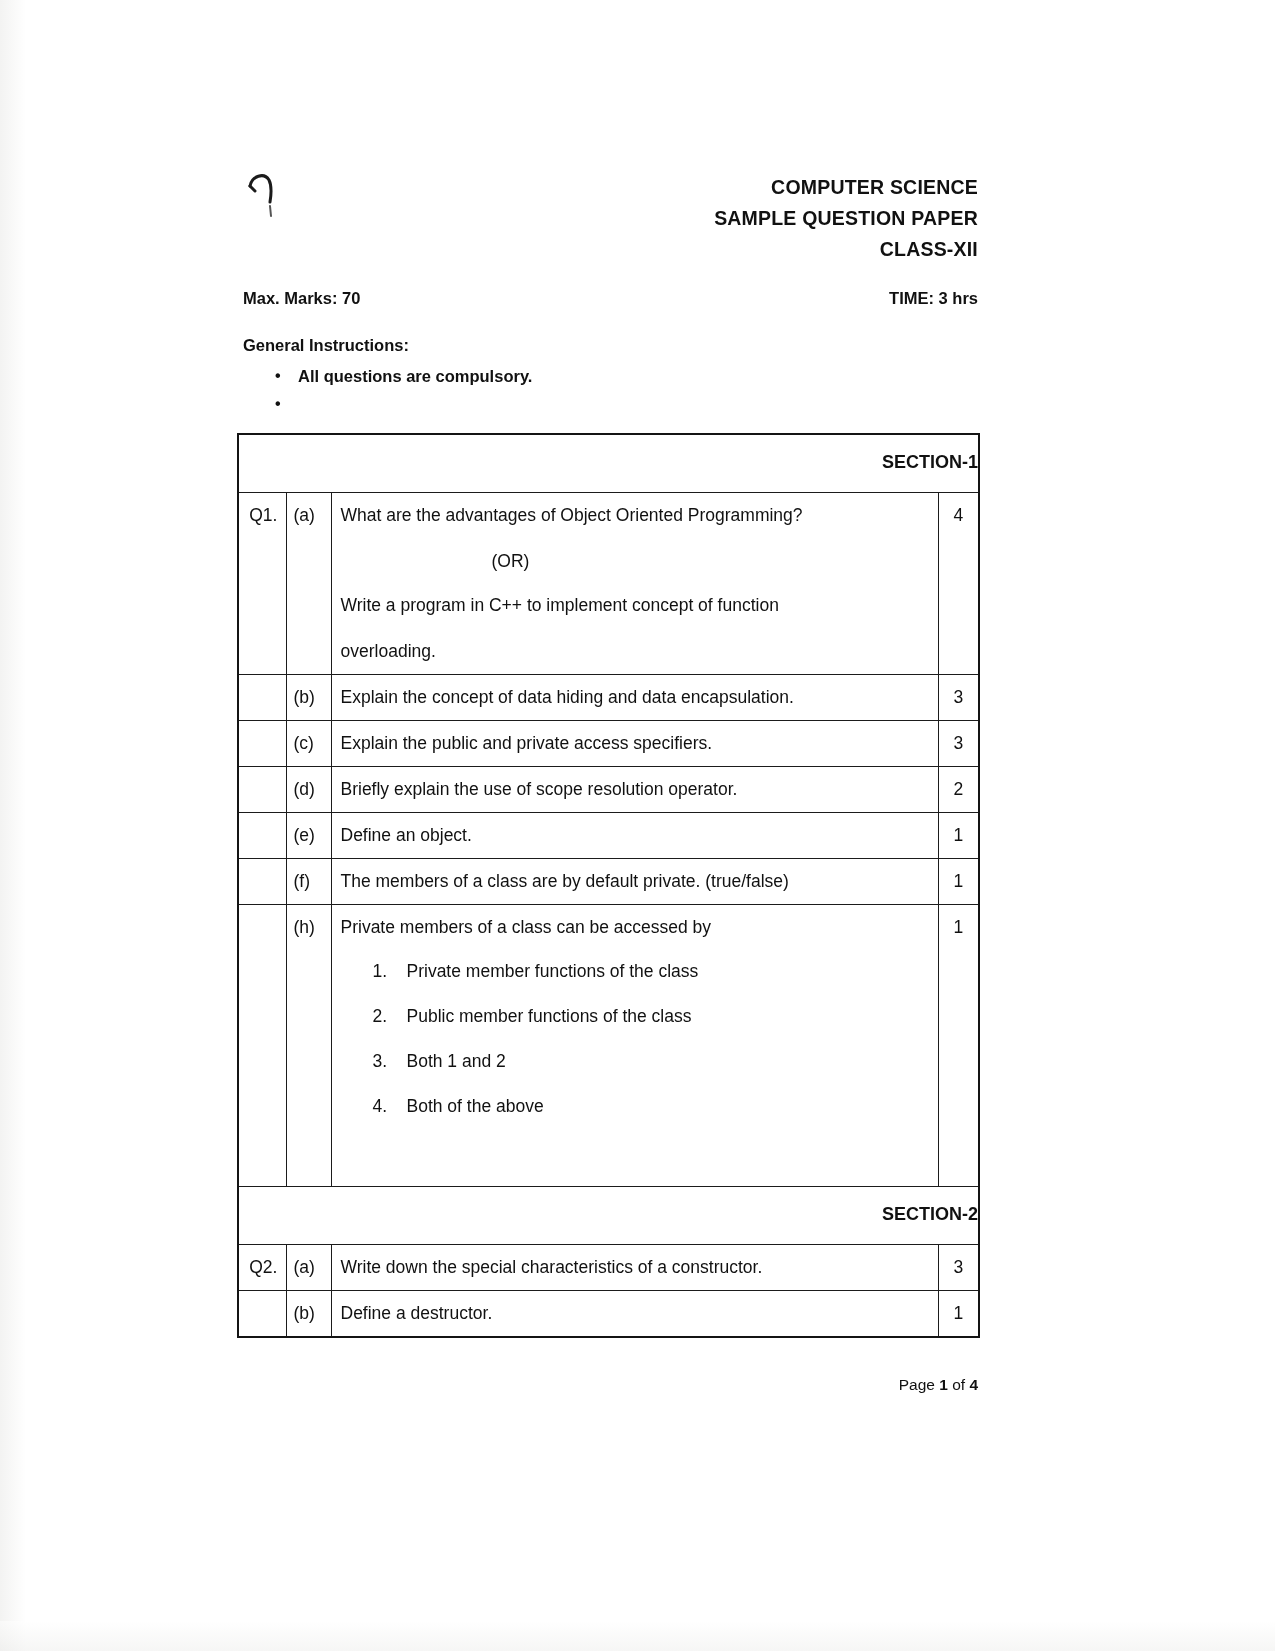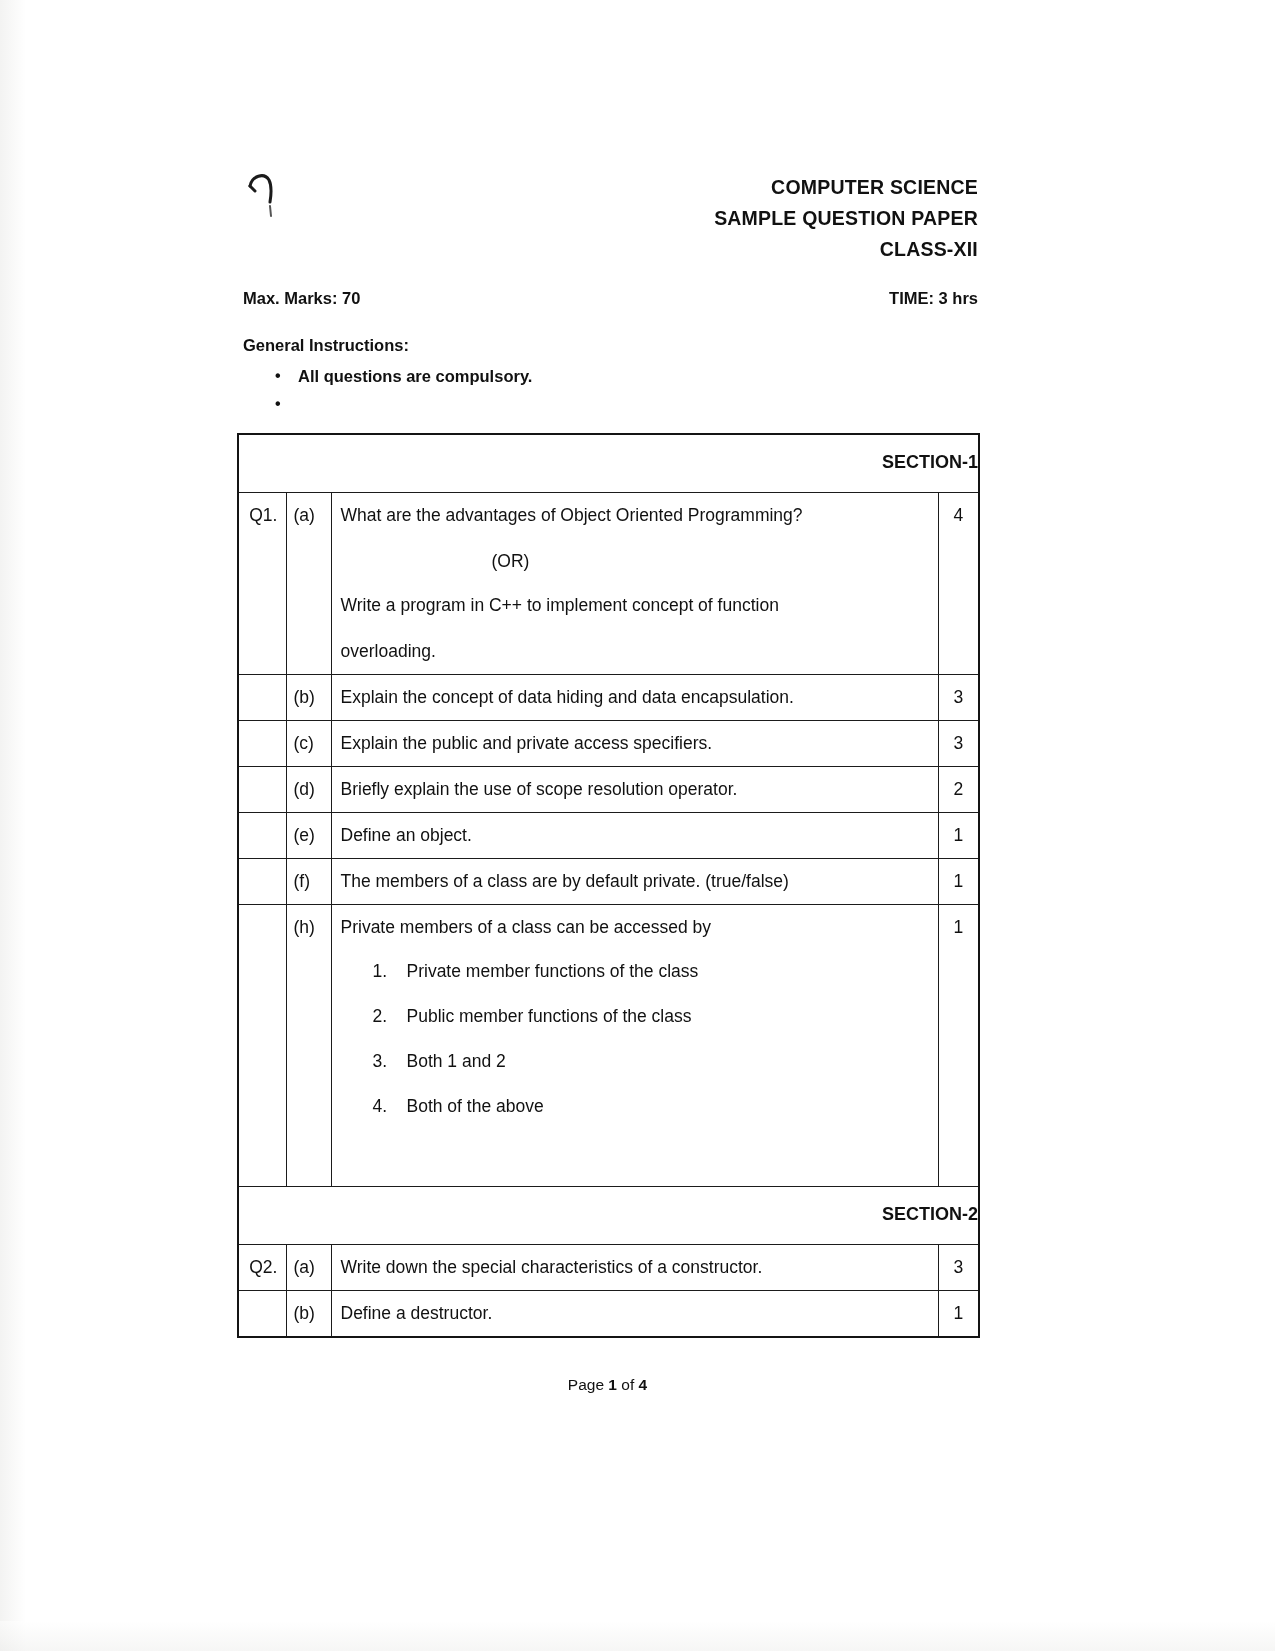--- a/index.html
+++ b/index.html
@@ -174,21 +174,21 @@
     top: 0;
   }
   .mcq-pad { height: 40px; }
 
   
   .footer {
     position: absolute;
     left: 237px;
     top: 1376px;
     width: 741px;
-    text-align: center;
+    text-align: right;
     font-size: 15.5px;
   }
   .footer .pnum { font-weight: bold; }
 </style>
 </head>
 <body>
 
 <div class="page">
 
   <div class="scan-edge-left"></div>

